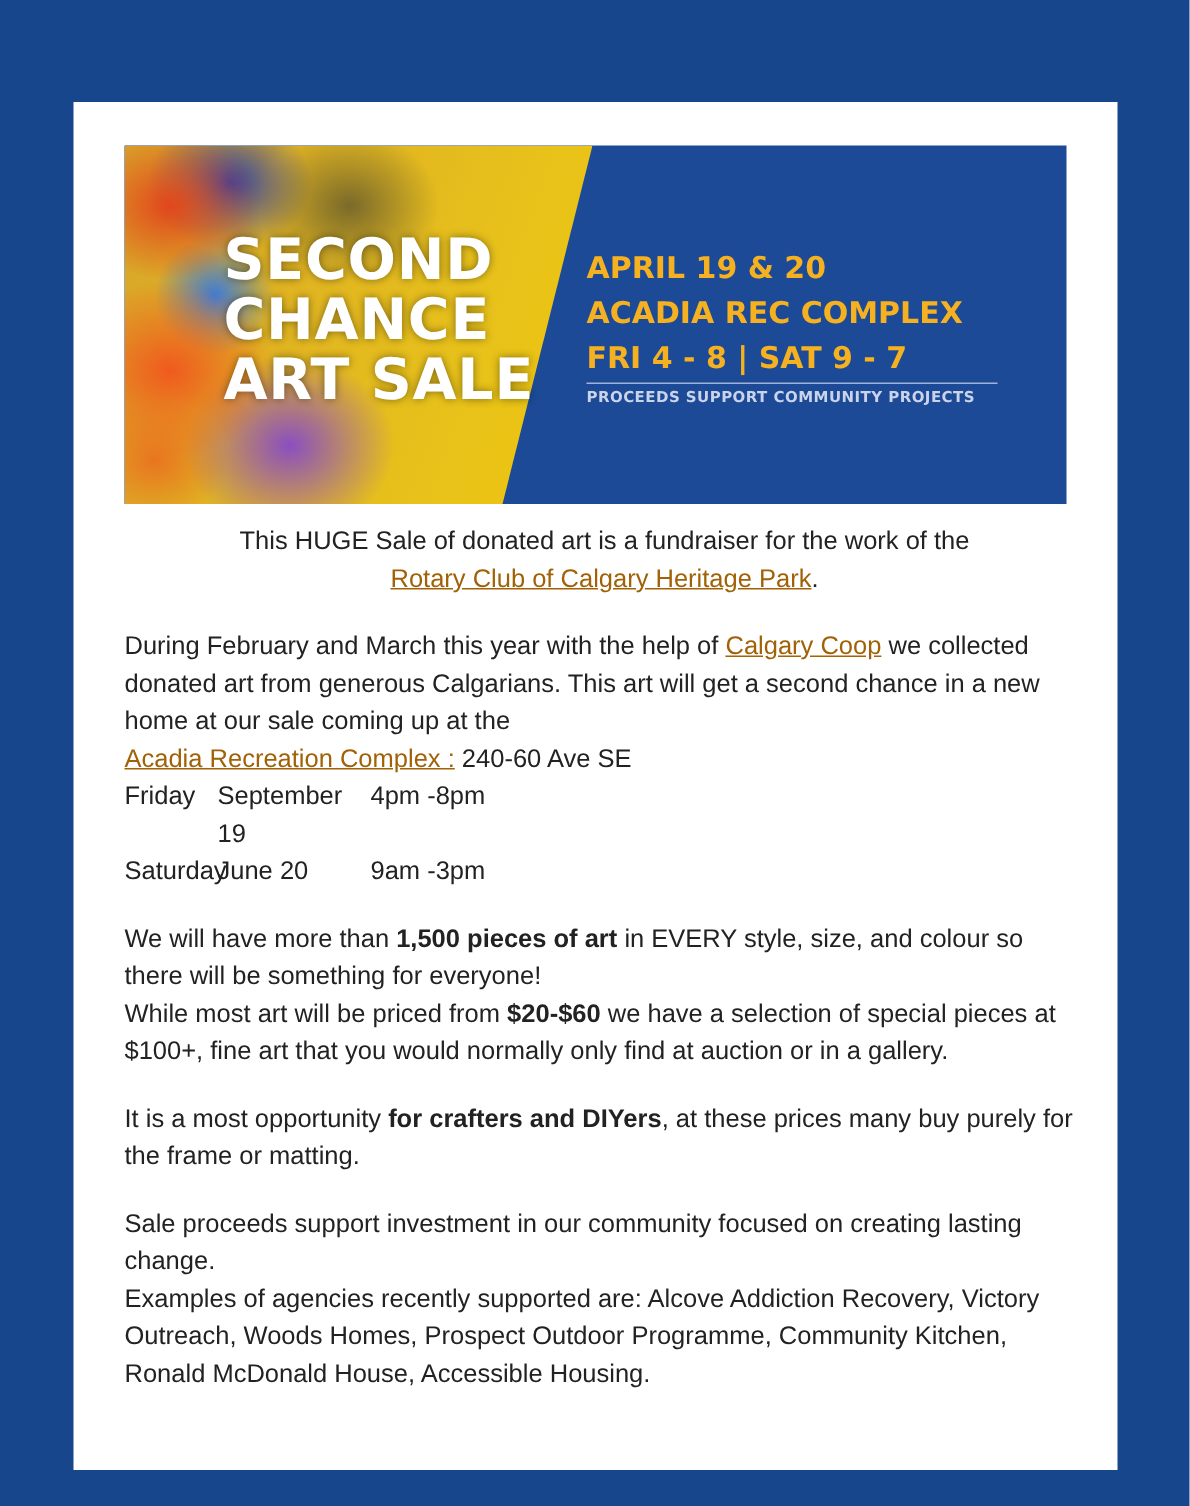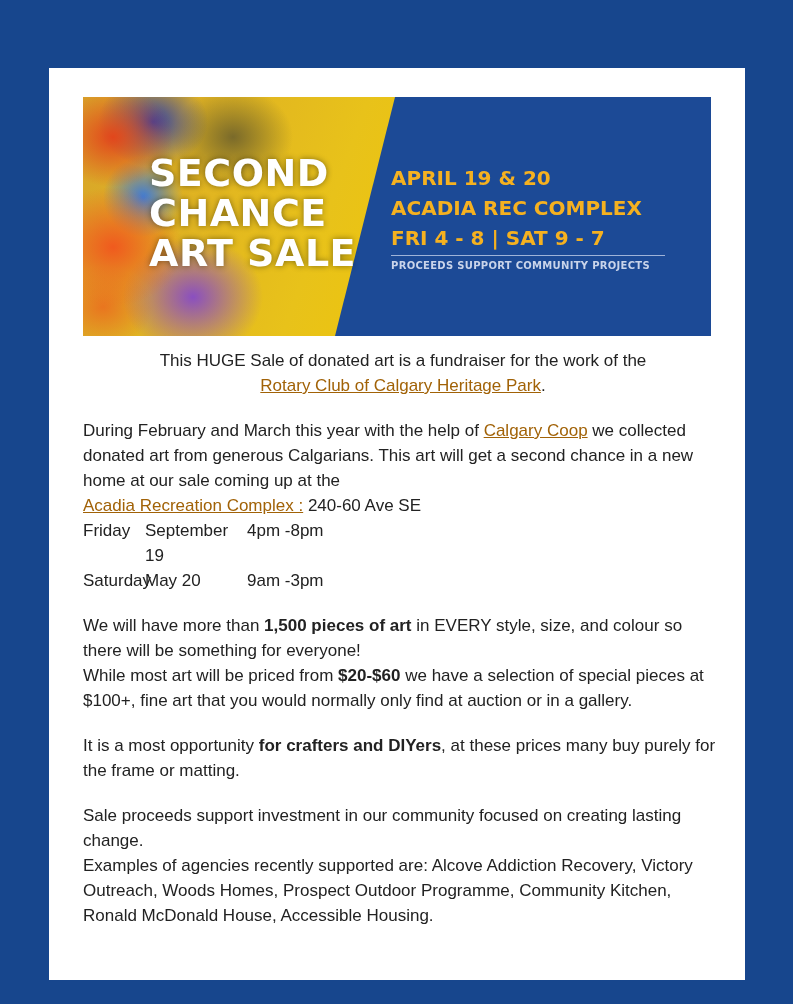--- a/index.html
+++ b/index.html
@@ -90,21 +90,21 @@
       <span>During February and March this year with the help of </span><a>Calgary Coop</a><span> we collected donated art from generous Calgarians. This art will get a second chance in a new home at our sale coming up at the</span><br>
       <a>Acadia Recreation Complex :</a><span> 240-60 Ave SE</span>
     </p>
     <div class="sched">
       <span class="day">Friday</span>
       <span class="date">September 19</span>
       <span>4pm -8pm</span>
     </div>
     <div class="sched">
       <span class="day">Saturday</span>
-      <span class="date">May 20</span>
+      <span class="date">June 20</span>
       <span>9am -3pm</span>
     </div>
     <div class="gap"></div>
     <p>
       <span>We will have more than </span><b>1,500 pieces of art</b><span> in EVERY style, size, and colour so there will be something for everyone!</span><br>
       <span>While most art will be priced from </span><b>$20-$60</b><span> we have a selection of special pieces at $100+, fine art that you would normally only find at auction or in a gallery.</span>
     </p>
     <div class="gap"></div>
     <p>
       <span>It is a most opportunity </span><b>for crafters and DIYers</b><span>, at these prices many buy purely for the frame or matting.</span>

